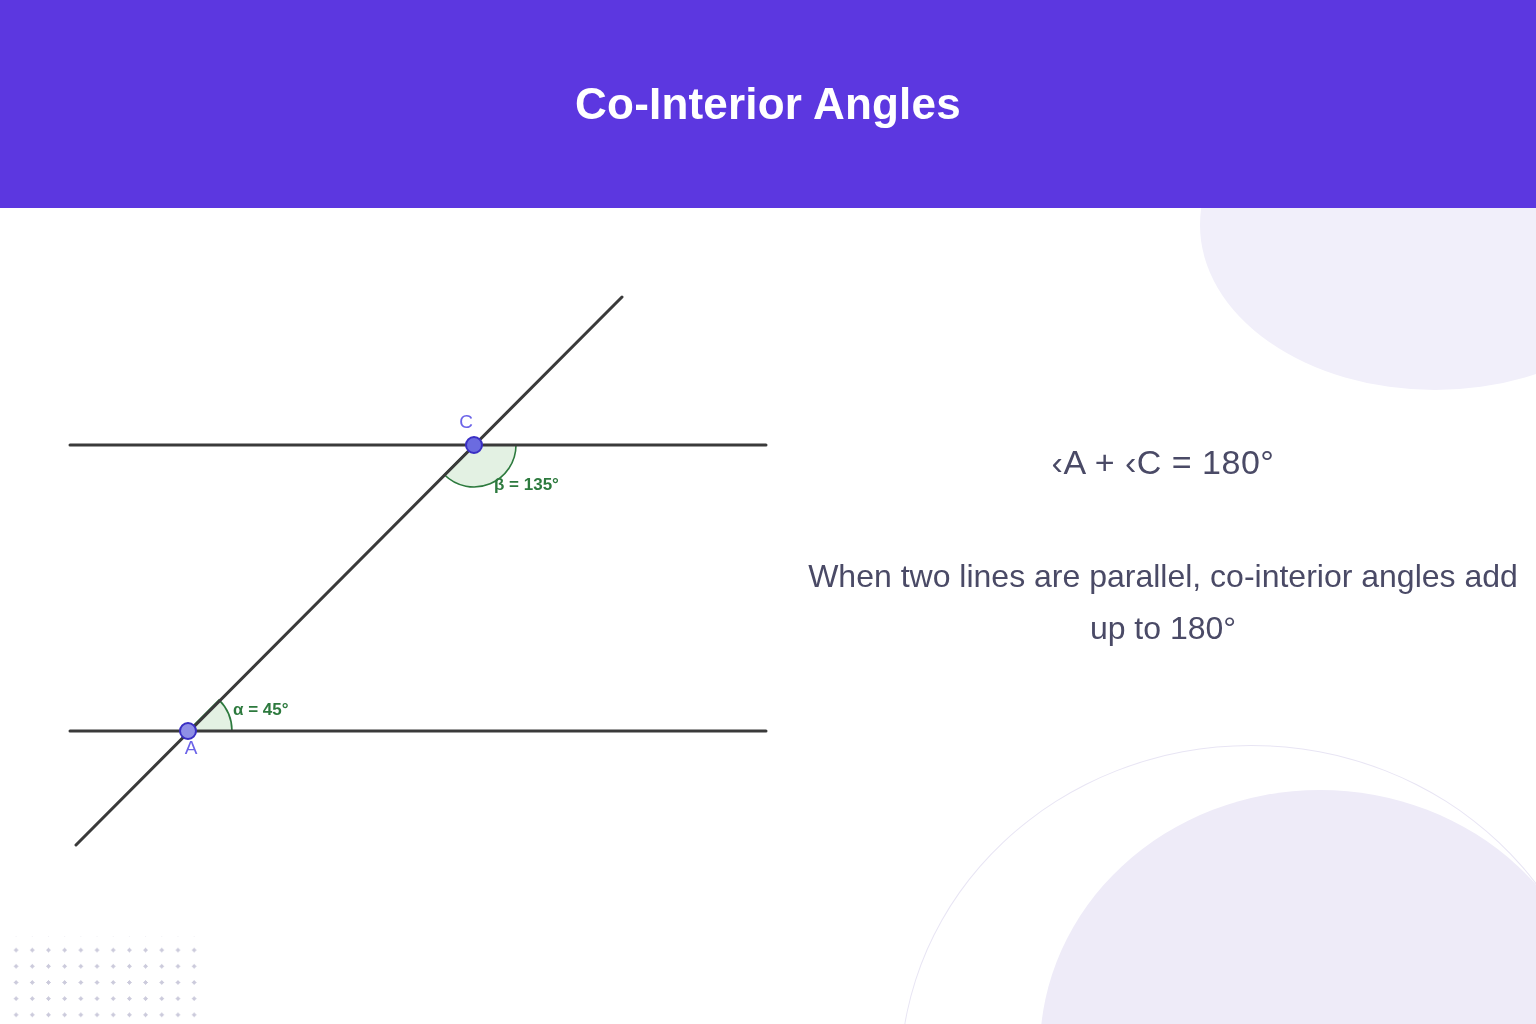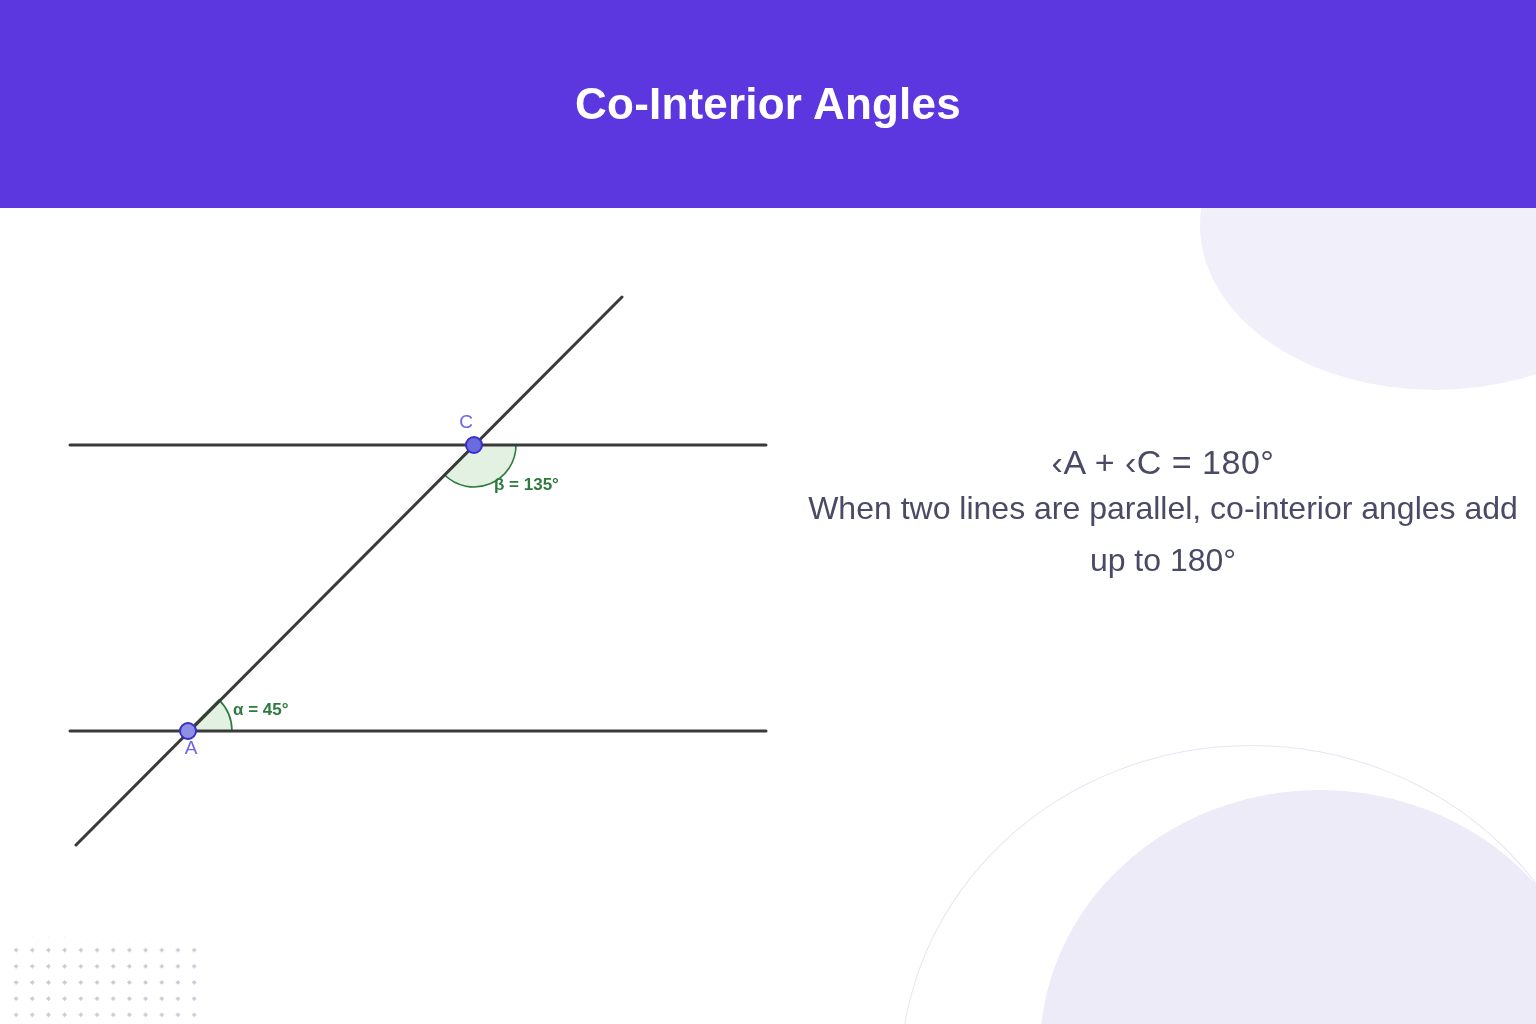--- a/index.html
+++ b/index.html
@@ -132,20 +132,21 @@
   }
   .formula {
     color: #4a4a66;
     font-size: 34px;
     font-weight: 400;
     letter-spacing: .5px;
     text-align: center;
     line-height: 1.2;
   }
   .explanation {
+    margin-top: 68px;
     color: #4a4a66;
     font-size: 32px;
     font-weight: 400;
     line-height: 1.62;
     text-align: center;
     max-width: 712px;
   }
 </style>
 </head>
 <body>

